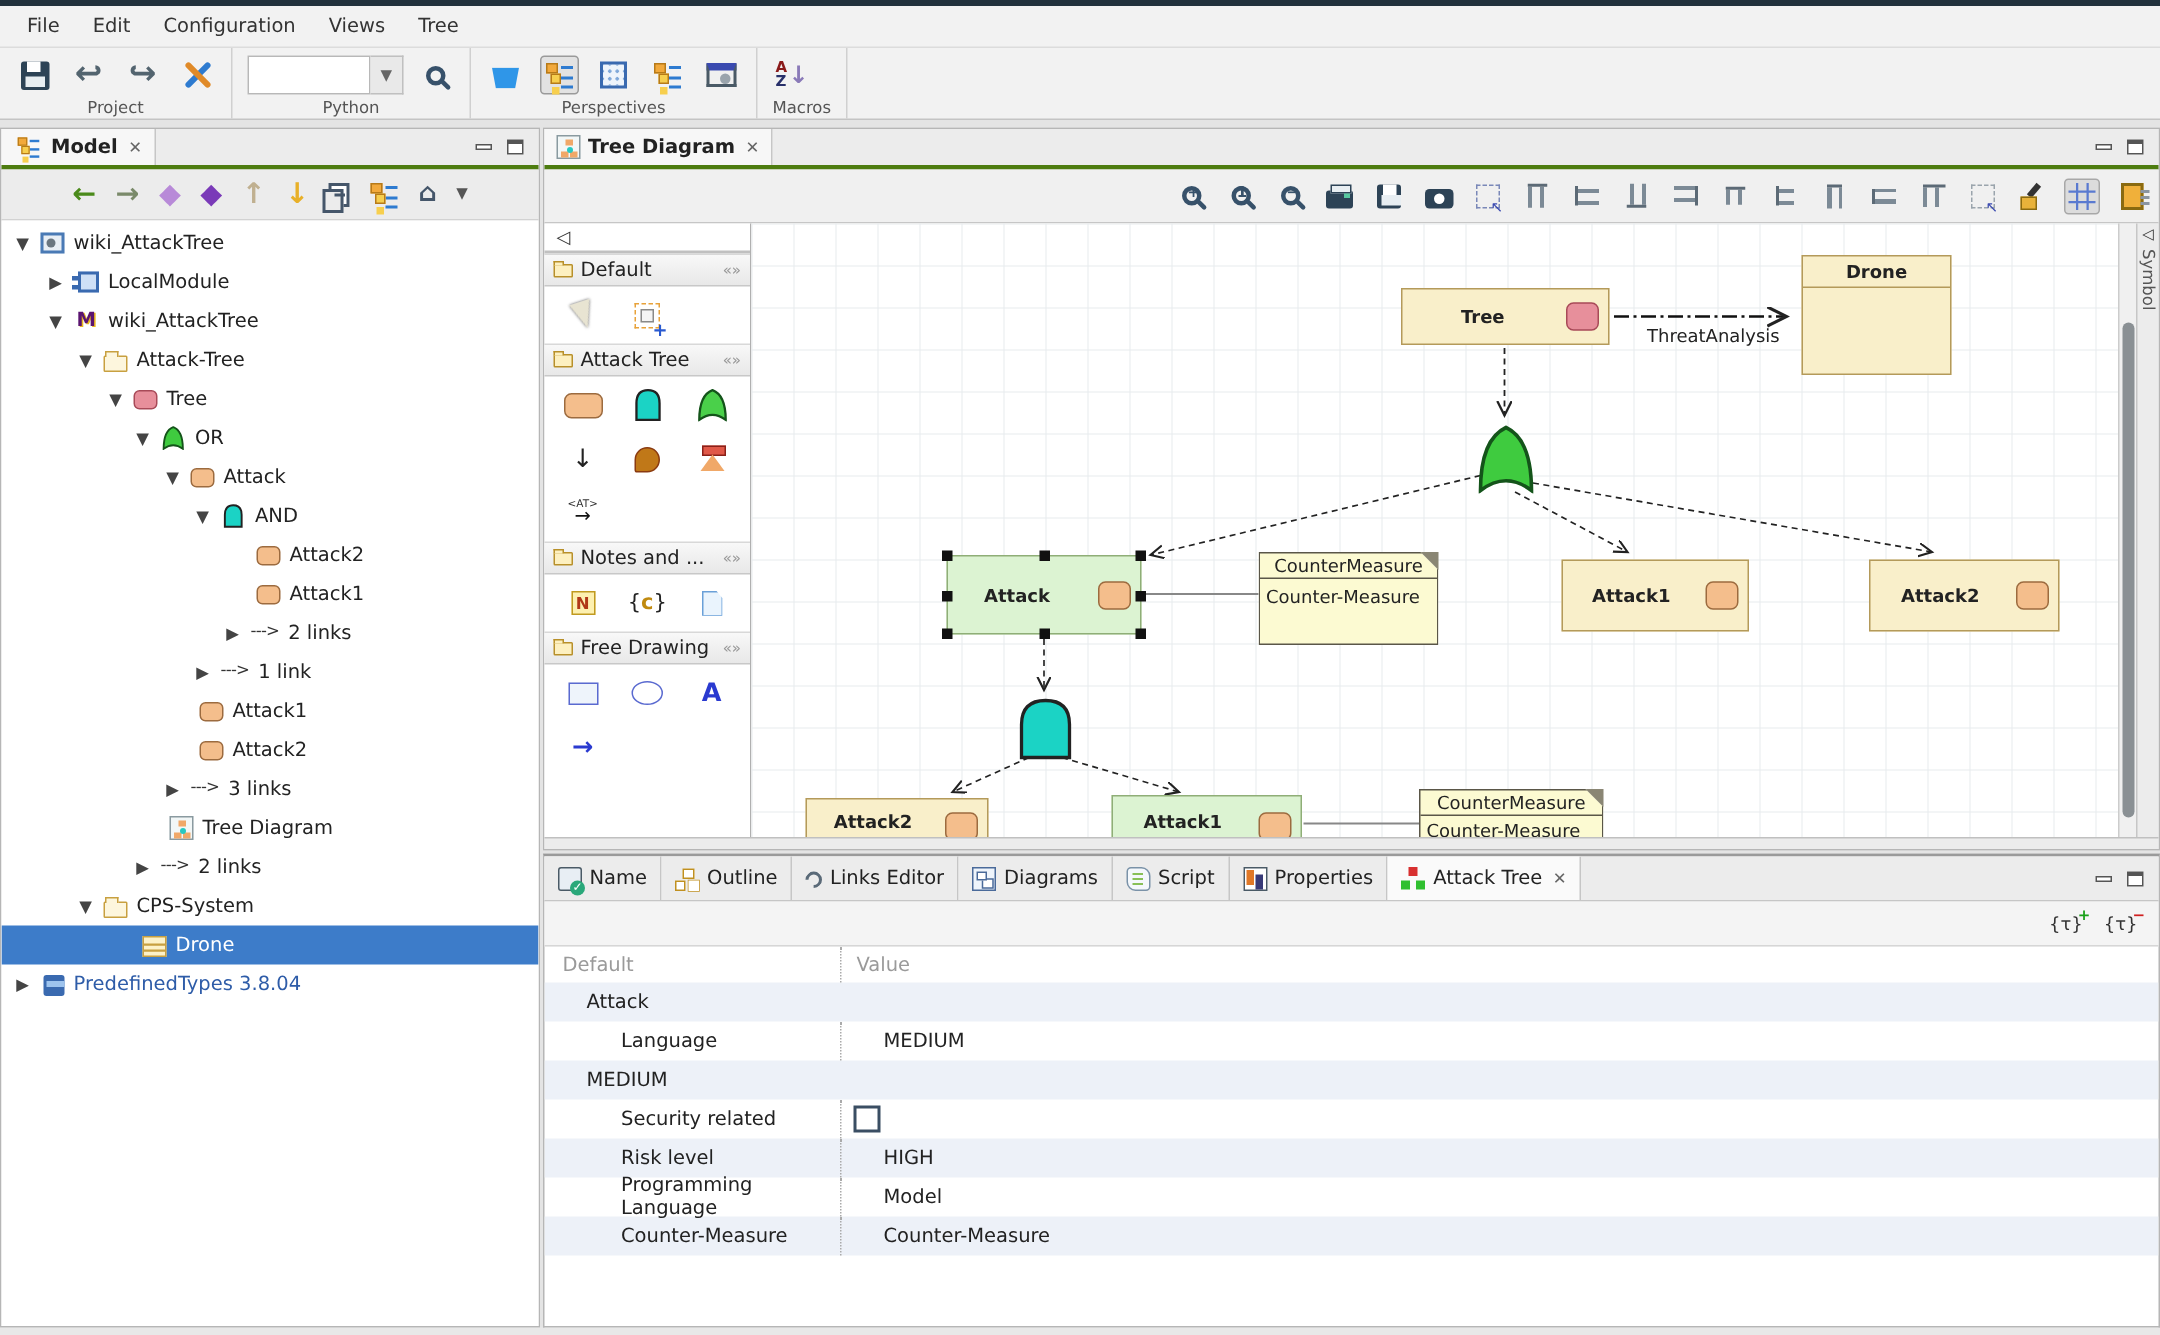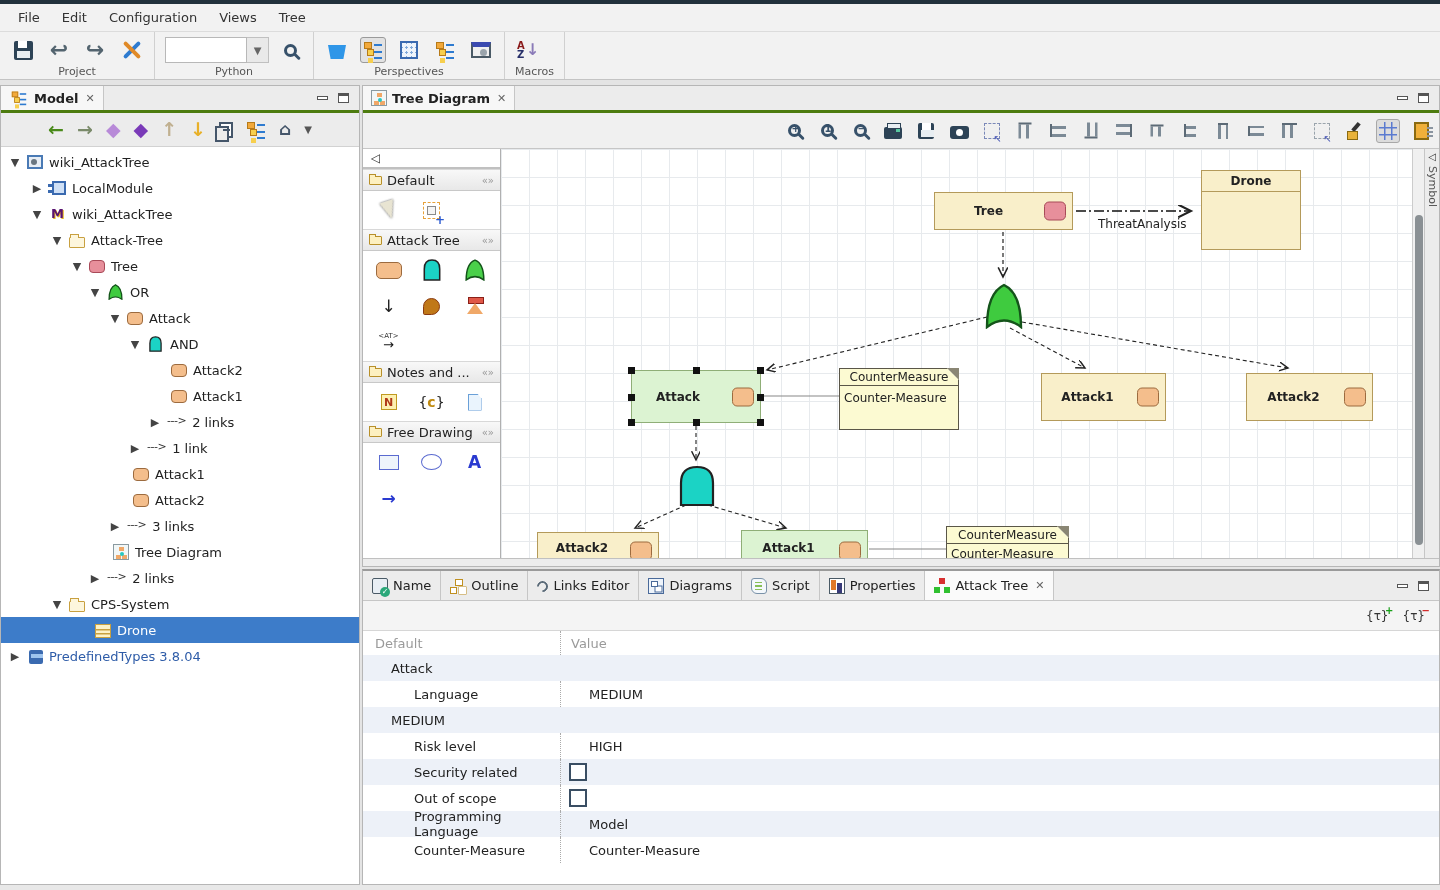--- a/index.html
+++ b/index.html
@@ -716,34 +716,28 @@
             <div class="pcol2">Attack</div>
           </div>
         <div class="prow">
             <div class="pcol1">Language</div>
             <div class="pcol2">MEDIUM</div>
           </div>
         <div class="prow">
             <div class="pcol2">MEDIUM</div>
           </div>
         <div class="prow">
-            <div class="pcol1">Risk level</div>
-            <div class="pcol2">HIGH</div>
-          </div>
-        <div class="prow">
             <div class="pcol1">Security related</div>
             <div class="pcol2">
               <span class="cbx"></span>
             </div>
           </div>
         <div class="prow">
-            <div class="pcol1">Out of scope</div>
-            <div class="pcol2">
-              <span class="cbx"></span>
-            </div>
+            <div class="pcol1">Risk level</div>
+            <div class="pcol2">HIGH</div>
           </div>
         <div class="prow">
             <div class="pcol1">Programming Language</div>
             <div class="pcol2">Model</div>
           </div>
         <div class="prow">
             <div class="pcol1">Counter-Measure</div>
             <div class="pcol2">Counter-Measure</div>
           </div>
       </div>

